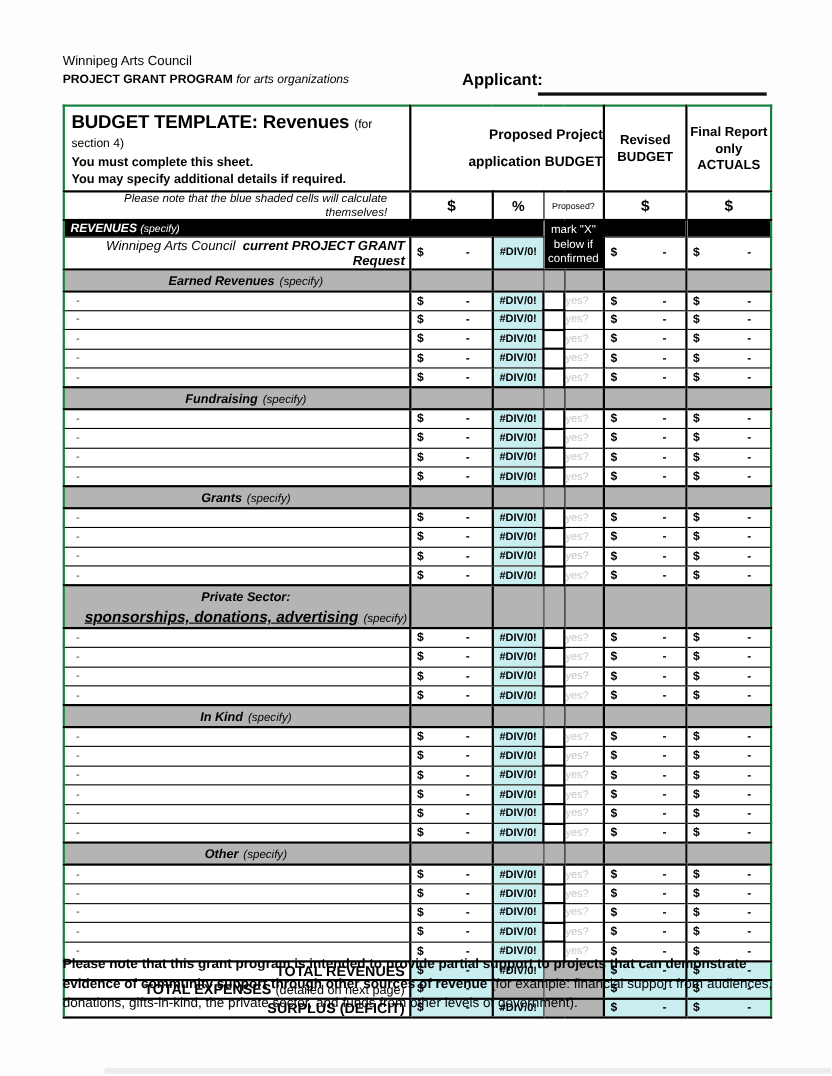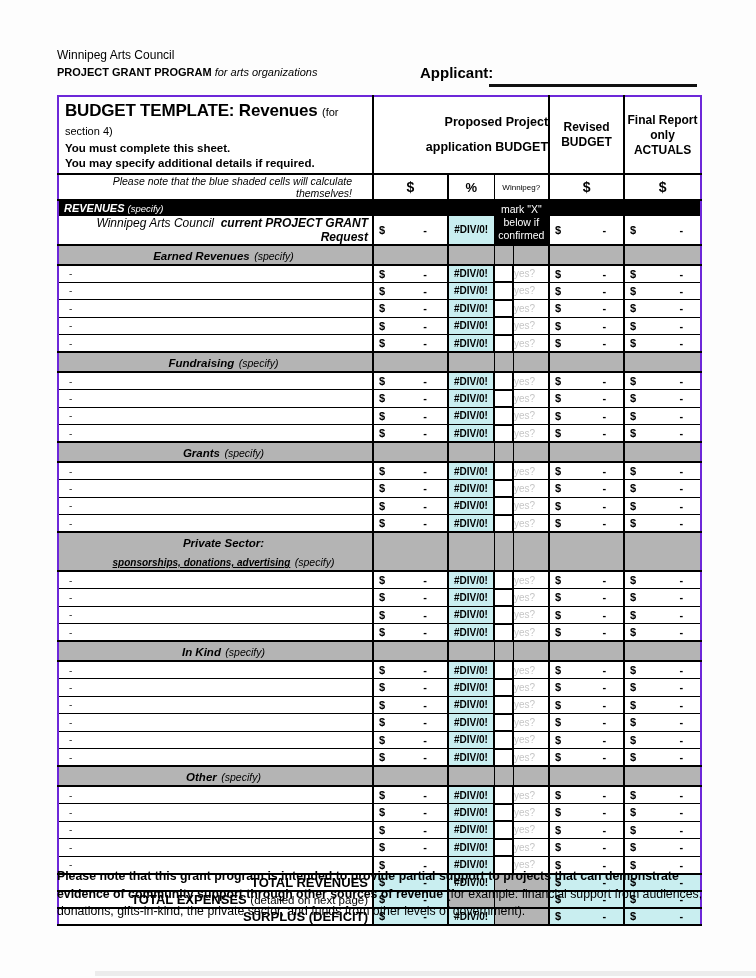--- a/index.html
+++ b/index.html
@@ -9,21 +9,21 @@
 
   
   .org-line { position:absolute; left:57px; top:48px; font-size:12px; }
   .prog-line { position:absolute; left:57px; top:66px; font-size:11px; }
   .prog-line b { font-weight:700; }
   .prog-line i { font-style:italic; font-weight:400; }
   .applicant { position:absolute; left:420px; top:64px; font-size:15px; font-weight:700; }
   .app-line { position:absolute; left:489px; top:84px; width:208px; height:3px; background:#111; }
 
   
-  table.budget { position:absolute; left:57px; top:95px; width:643px; border-collapse:collapse; table-layout:fixed; background:#fff; border:2px solid #6d28d9; }
+  table.budget { position:absolute; left:57px; top:95px; width:643px; border-collapse:collapse; table-layout:fixed; background:#fff; border:2px solid #15803d; }
   td { border:1px solid #000; padding:0; overflow:hidden; vertical-align:middle; }
   .col2,.col3,.col6,.col7 { border-left-width:2px; }
   tr.r-h1 td { border-bottom-width:2px; }
   tr.r-h2 td { border-bottom-width:2px; }
   tr.sec td { border-top-width:2px; border-bottom-width:2px; background:var(--section_header);padding-left:16px; }
   tr.tot td { border-top-width:2px; border-bottom-width:2px; }
 
   tr.r-h1 { height:64px; }
   tr.r-h2 { height:22px; }
   tr.r-black { height:15px; }
@@ -62,21 +62,21 @@
   .c-div0 { background:var(--shaded_cell); text-align:center; font-weight:700; font-size:10px; }
   .c-x { border:2px solid #000; background:#fff; }
   .c-yes { font-size:10px; color:var(--yes_text); }
   .c-lbl { padding-left:10px; font-size:10px; color:#333; }
   .g { background:var(--section_header); }
   .g2 { background:var(--section_header); }
 
   .c-sec { text-align:center; }
   .c-sec .sn { font-weight:700; font-style:italic; font-size:11.5px; }
   .c-sec .sp { font-style:italic; font-size:10.5px; }
-  .c-sec .snu { font-weight:700; font-style:italic; font-size:10px; text-decoration:underline;margin-top:27px; }
+  .c-sec .snu { font-weight:700; font-style:italic; font-size:14px; text-decoration:underline;margin-top:27px; }
   .c-sec .l2 { margin-top:1px; }
 
   .c-tlbl { text-align:right; padding-right:4px; font-size:13px;margin-left:20px; }
   .c-tlbl b { font-weight:700; }
   .c-tlbl .tn { font-weight:400; font-size:11.5px; }
 
   .note-footer { position:absolute; left:57px; top:868px; width:652px; font-size:12.3px; line-height:17.5px; }
   .note-footer b { font-weight:700; }
 
   .artifact-bottom { position:absolute; left:95px; top:971px; width:661px; height:5px; background:#ececec; }
@@ -123,21 +123,21 @@
         <td class="c-fin col7">
           <div>Final Report</div>
           <div>only</div>
           <div>ACTUALS</div>
         </td>
       </tr>
       <tr class="r-h2">
         <td class="c-note col1">Please note that the blue shaded cells will calculate themselves!</td>
         <td class="c-dollar col2">$</td>
         <td class="c-pct col3">%</td>
-        <td class="c-conf col4" colspan="2">Winnipeg?</td>
+        <td class="c-conf col4" colspan="2">Proposed?</td>
         <td class="c-dollar col6">$</td>
         <td class="c-dollar col7">$</td>
       </tr>
       <tr class="r-black">
         <td class="bk c-revhead col1" colspan="3">
           <span class="rh">REVENUES</span>
           <span class="rhs">(specify)</span>
         </td>
         <td class="c-markx col4" colspan="2" rowspan="2">
           <div>mark "X"</div>

